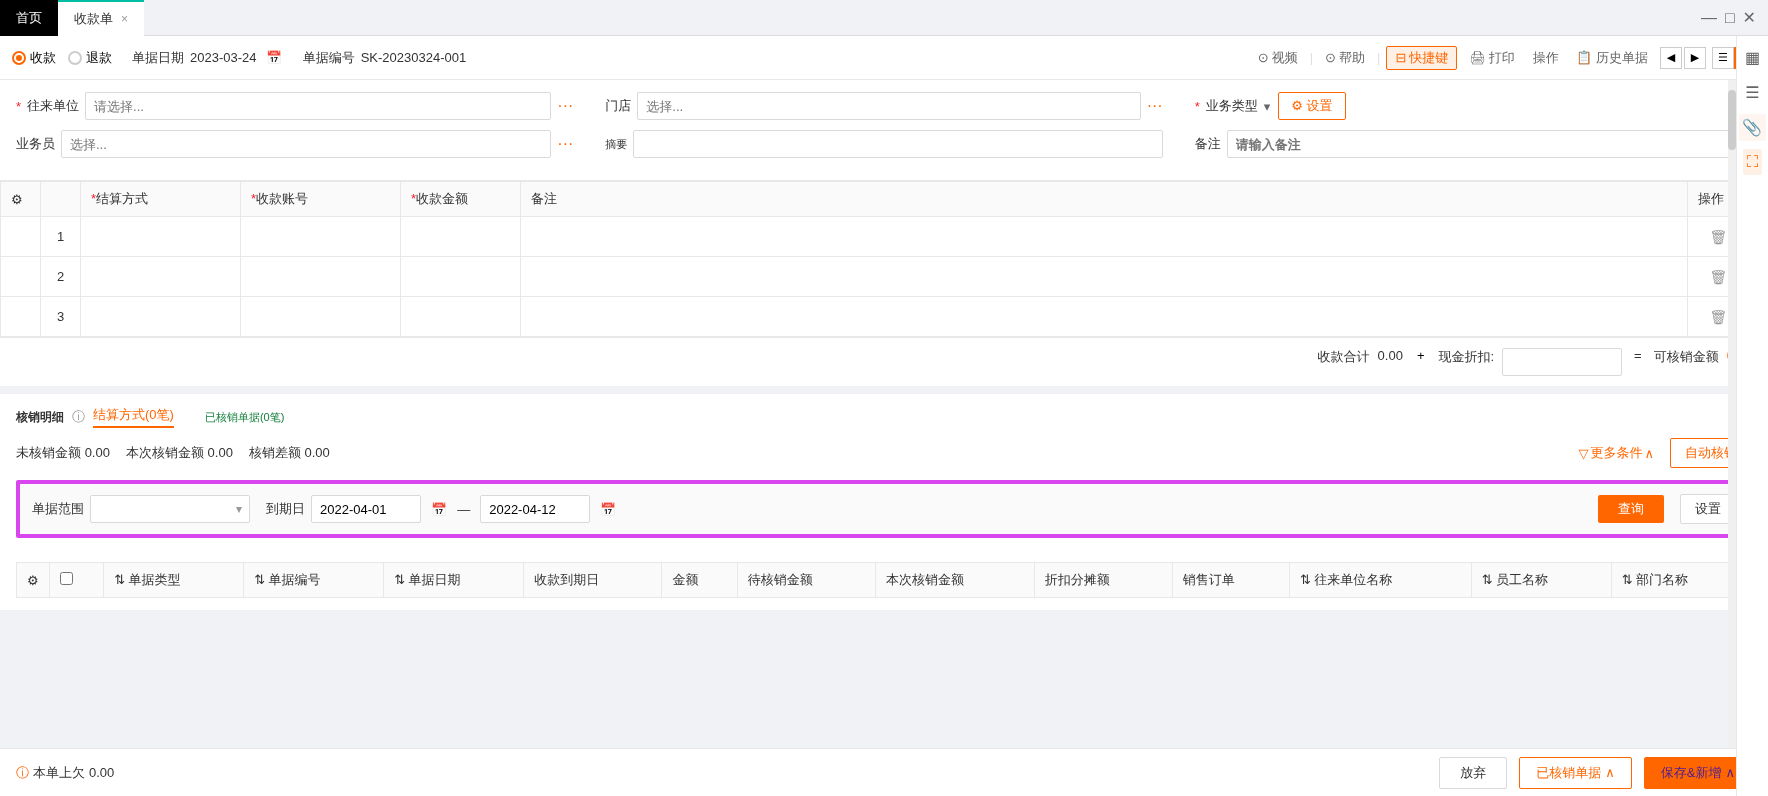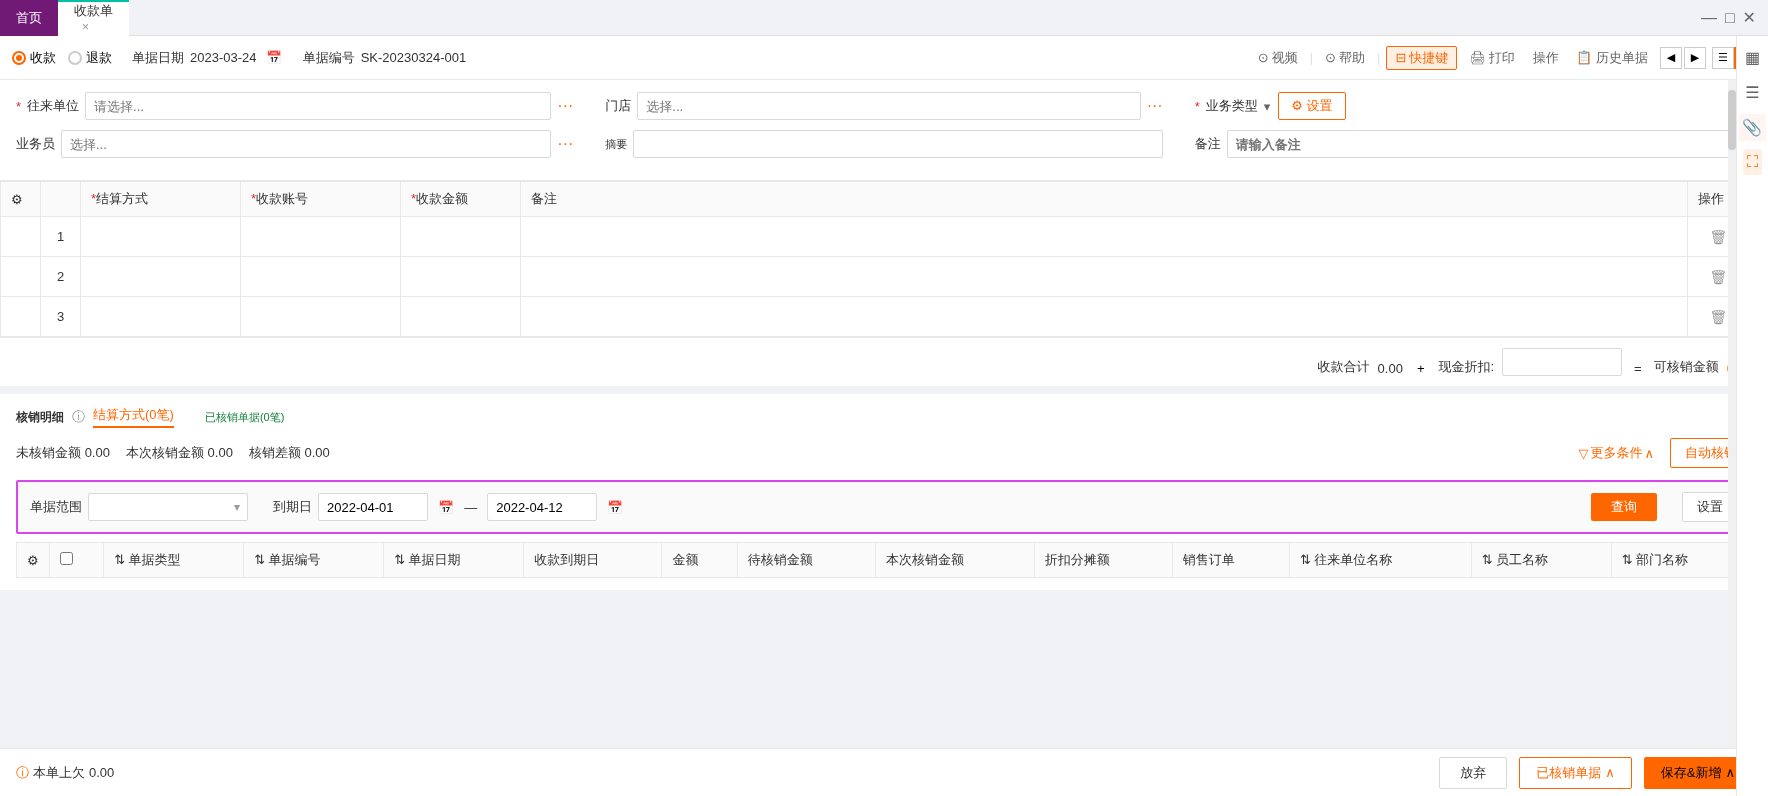--- a/index.html
+++ b/index.html
@@ -4,22 +4,22 @@
   <style>
     * { box-sizing: border-box; margin: 0; padding: 0; font-family: 'Microsoft YaHei', Arial, sans-serif; font-size: 13px; }
     body { background: #f0f2f5; width: 1768px; min-height: 796px; overflow: hidden; }
 
     
     .tab-bar {
       display: flex; align-items: center; background: #f0f2f5; height: 36px; border-bottom: 1px solid #ddd;
       padding: 0;
     }
     .tab-active {
-      background: #fff; color: #333; padding: 0 16px; height: 36px; display: flex; 
-      cursor: pointer; font-size: 13px; border-top: 2px solid #00bfa5; position: relative; flex-direction: column;
+      background: #fff; color: #333; padding: 0 16px; height: 36px; display: flex; align-items: center;
+      cursor: pointer; font-size: 13px; border-top: 2px solid #00bfa5; position: relative;
     }
     .tab-close { margin-left: 8px; color: #999; cursor: pointer; font-size: 12px; }
     .window-controls { margin-left: auto; display: flex; align-items: center; gap: 8px; padding-right: 12px; }
     .win-btn { color: #666; cursor: pointer; font-size: 16px; }
 
     
     .toolbar {
       background: #fff; height: 44px; display: flex; align-items: center; padding: 0 12px; gap: 4px;
       border-bottom: 1px solid #e8e8e8;
     }
@@ -71,21 +71,21 @@
     .col-row-num { width: 40px; text-align: center; color: #999; }
     .col-settle { width: 160px; }
     .col-account { width: 160px; }
     .col-amount { width: 120px; }
     .col-action { width: 80px; text-align: center; }
     .action-icons { display: flex; align-items: center; justify-content: center; gap: 8px; }
     .action-icon { color: #999; cursor: pointer; font-size: 14px; }
 
     
     .summary-row {
-      display: flex; align-items: flex-end; justify-content: flex-end; padding: 10px 16px;
+      display: flex; align-items: flex-start; justify-content: flex-end; padding: 10px 16px;
       background: #fff; border-top: 1px solid #e8e8e8; gap: 8px;
     }
     .summary-label { color: #333; font-size: 13px; }
     .summary-value { color: #333; font-size: 13px; }
     .summary-input { width: 120px; height: 28px; border: 1px solid #d9d9d9; border-radius: 2px; padding: 0 8px; }
     .summary-result { color: #ff6600; font-size: 13px; font-weight: bold; }
     .summary-eq { color: #333; margin: 0 4px; }
 
     
     .verify-section { background: #fff; margin-top: 8px; padding: 12px 16px; }
@@ -93,21 +93,21 @@
     .verify-title { font-size: 12px; font-weight: bold; color: #333; }
     .verify-info { color: #999; font-size: 13px; cursor: pointer; }
     .verify-tab { color: #ff6600; cursor: pointer; font-size: 13px; border-bottom: 2px solid #ff6600; padding-bottom: 2px; }
     .verify-tab-inactive { color: #15803d; cursor: pointer; font-size: 11px; margin-left: 23px; }
     .verify-stats { display: flex; align-items: center; gap: 16px; margin-bottom: 12px; }
     .stat-item { font-size: 13px; color: #333; }
     .filter-link { color: #ff6600; cursor: pointer; font-size: 13px; display: flex; align-items: center; gap: 2px; }
     .auto-btn { background: #fff; border: 1px solid #ff6600; color: #ff6600; padding: 5px 14px; border-radius: 2px; cursor: pointer; font-size: 13px; }
 
     
-    .filter-row { display: flex; align-items: center; gap: 25px; padding: 10px 0; border: 2px solid #d946ef; border-radius: 2px; padding: 10px 12px; margin-bottom: 8px; background: #fafafa; }
+    .filter-row { display: flex; align-items: center; gap: 16px; padding: 10px 0; border: 4px solid #d946ef; border-radius: 2px; padding: 10px 12px; margin-bottom: 24px; background: #fafafa; }
     .filter-field { display: flex; align-items: center; gap: 6px; }
     .filter-label { color: #333; font-size: 13px; white-space: nowrap; }
     .filter-select { height: 28px; border: 1px solid #d9d9d9; border-radius: 2px; padding: 0 28px 0 8px; font-size: 13px; min-width: 160px; appearance: none; background: #fff; position: relative; }
     .select-wrapper { position: relative; display: inline-block; }
     .select-wrapper::after { content: '▾'; position: absolute; right: 8px; top: 50%; transform: translateY(-50%); color: #999; pointer-events: none; font-size: 12px; }
     .date-input { height: 28px; border: 1px solid #d9d9d9; border-radius: 2px; padding: 0 8px; font-size: 13px; width: 110px; }
     .date-icon { color: #999; cursor: pointer; margin-left: 4px; }
     .date-sep { color: #333; margin: 0 4px; }
     .query-btn { background: #ff6600; color: #fff; border: none; padding: 5px 20px; border-radius: 2px; cursor: pointer; font-size: 13px; }
     .settings-sm-btn { background: #fff; border: 1px solid #d9d9d9; color: #333; padding: 5px 14px; border-radius: 2px; cursor: pointer; font-size: 13px; }
@@ -124,35 +124,35 @@
     .footer { 
       position: fixed; bottom: 0; left: 0; right: 0; height: 48px; background: #fff; 
       border-top: 1px solid #e8e8e8; display: flex; align-items: center; 
       padding: 0 16px; justify-content: space-between;
     }
     .footer-info { display: flex; align-items: center; gap: 4px; font-size: 13px; color: #333; }
     .footer-info .info-icon { color: #ff6600; }
     .footer-btns { display: flex; gap: 12px; }
     .btn-abandon { background: #fff; border: 1px solid #d9d9d9; color: #333; padding: 6px 20px; border-radius: 2px; cursor: pointer; font-size: 13px; }
     .btn-save-draft { background: #fff; border: 1px solid #ff6600; color: #ff6600; padding: 6px 16px; border-radius: 2px; cursor: pointer; font-size: 13px; display: flex; align-items: center; gap: 4px; }
-    .btn-save-new { background: #ff6600; border: 1px solid #ff6600; color: #000000; padding: 6px 16px; border-radius: 2px; cursor: pointer; font-size: 13px; display: flex; align-items: center; gap: 4px; }
+    .btn-save-new { background: #ff6600; border: 1px solid #ff6600; color: #4c1d95; padding: 6px 16px; border-radius: 2px; cursor: pointer; font-size: 13px; display: flex; align-items: center; gap: 4px; }
 
     
     .right-panel {
       position: fixed; right: 0; top: 36px; bottom: 0; width: 32px; background: #fff;
       border-left: 1px solid #e8e8e8; display: flex; flex-direction: column; align-items: center;
       padding-top: 8px; gap: 8px; z-index: 10;
     }
     .panel-icon { color: #666; cursor: pointer; font-size: 16px; padding: 4px; }
     .panel-icon.active { color: #ff6600; background: #fff5f0; border-radius: 2px; }
 
     
     .scroll-track { width: 8px; background: #f0f0f0; position: fixed; right: 32px; top: 80px; bottom: 48px; }
     .scroll-thumb { width: 8px; height: 60px; background: #ccc; border-radius: 4px; position: absolute; top: 10px; }
-    .tab-home-teal { background: #701a75; color: #fff; padding: 0 16px; height: 36px; display: flex; align-items: center; cursor: pointer; font-size: 13px; }
+    .tab-home-teal { background: #000000; color: #fff; padding: 0 16px; height: 36px; display: flex; align-items: center; cursor: pointer; font-size: 13px; }
   </style>
 </head>
 <body>
 
 <div class="tab-bar">
   <div class="tab-home-teal">
     <span>首页</span>
   </div>
   <div class="tab-active">
     <span>收款单</span>

